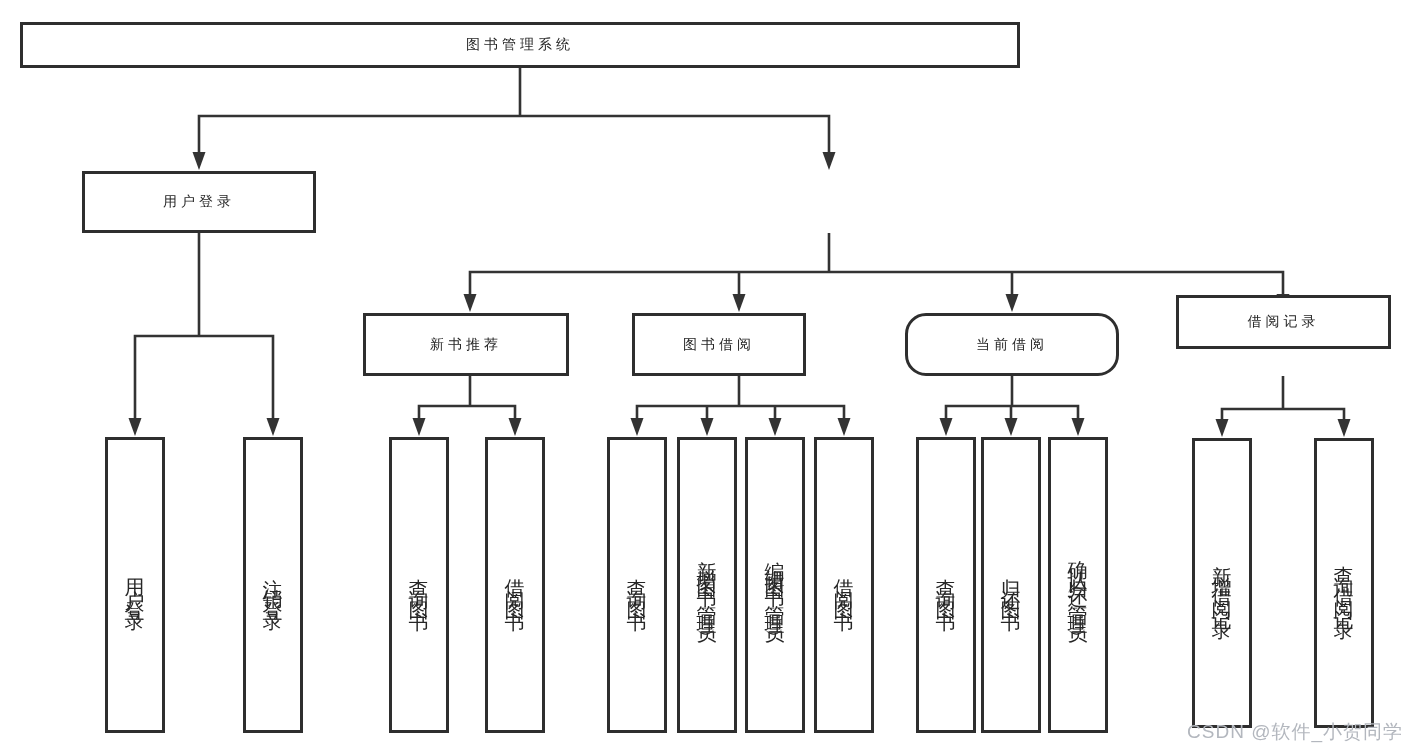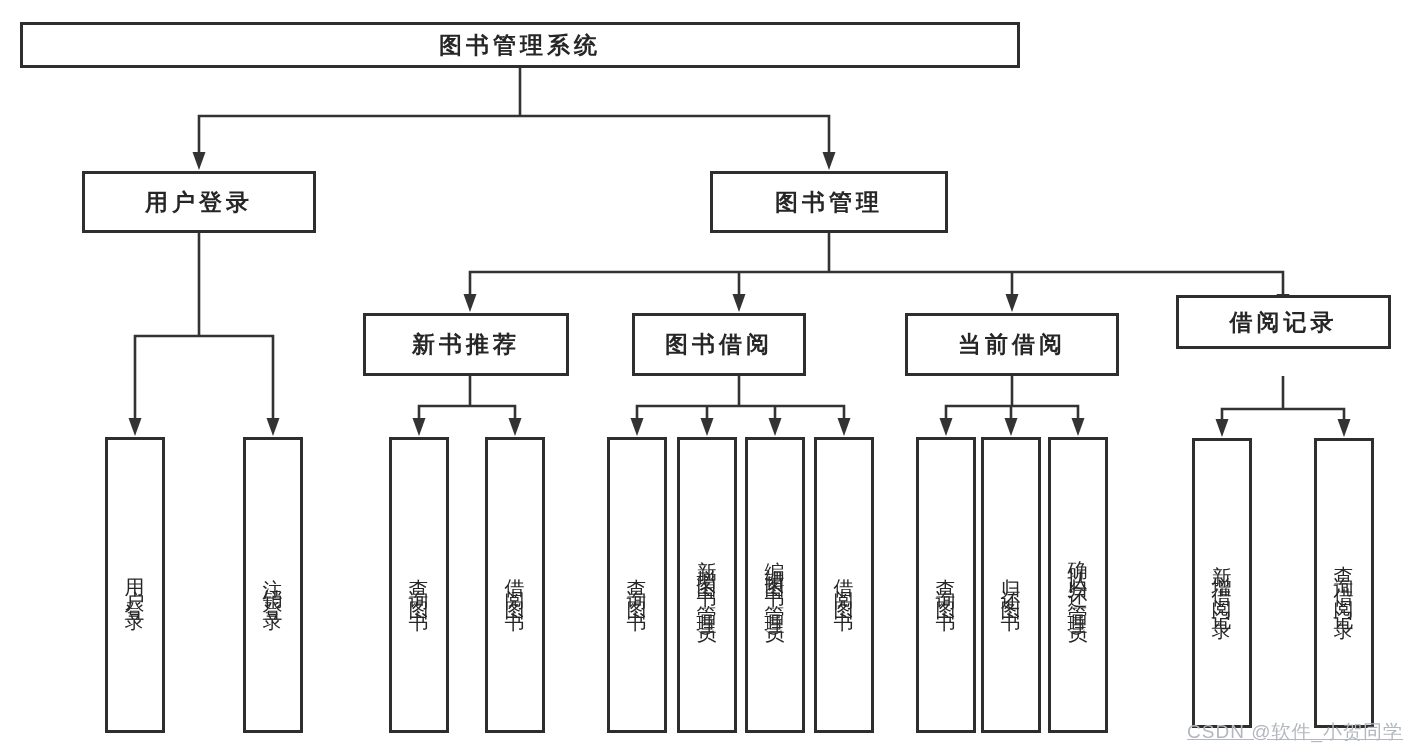--- a/index.html
+++ b/index.html
@@ -13,37 +13,36 @@
   svg.wires{position:absolute;left:0;top:0;z-index:1;}
   .node{
     position:absolute;
     background:#ffffff;
     border:3px solid #2e2e2e;
     box-sizing:border-box;
     display:flex;align-items:center;justify-content:center;
     color:#262626;
     z-index:2;
   }
-  .h-label{font-size:23px;letter-spacing:4px;white-space:nowrap;font-weight:bold;}
+  .h-label{font-size:14px;letter-spacing:4px;white-space:nowrap;}
   .leaf .v-label{
     writing-mode:vertical-rl;
     font-size:20px;
     letter-spacing:11px;
     line-height:1;
     white-space:nowrap;
   }
   .watermark{
     position:absolute;
     right:2px;bottom:2px;
     z-index:3;
     font-size:19px;
     color:#b3b7be;
     letter-spacing:1px;
     white-space:nowrap;
-    text-decoration:underline;
   }
 </style>
 </head>
 <body>
 
 <div class="canvas">
 
   <svg class="wires" width="1405" height="747" viewBox="0 0 1405 747">
     <g stroke="#333333" stroke-width="2.6" fill="none">
 
@@ -84,31 +83,28 @@
     </g>
   </svg>
 
   <div class="node" style="left:20px;top:22px;width:1000px;height:46px;">
     <span class="h-label">图书管理系统</span>
   </div>
 
   <div class="node" style="left:82px;top:171px;width:234px;height:62px;">
     <span class="h-label">用户登录</span>
   </div>
-  <div class="node" style="left:710px;top:171px;width:238px;height:62px;">
-    <span class="h-label">图书管理</span>
-  </div>
 
   <div class="node" style="left:363px;top:313px;width:206px;height:63px;">
     <span class="h-label">新书推荐</span>
   </div>
   <div class="node" style="left:632px;top:313px;width:174px;height:63px;">
     <span class="h-label">图书借阅</span>
   </div>
-  <div class="node" style="left:905px;top:313px;width:214px;height:63px;">
+  <div class="node" style="left:905px;top:313px;width:214px;height:63px;border-radius:21px;">
     <span class="h-label">当前借阅</span>
   </div>
   <div class="node" style="left:1176px;top:295px;width:215px;height:54px;">
     <span class="h-label">借阅记录</span>
   </div>
 
   <div class="node leaf" style="left:105px;top:437px;width:60px;height:296px;">
     <span class="v-label">用户登录</span>
   </div>
   <div class="node leaf" style="left:243px;top:437px;width:60px;height:296px;">

